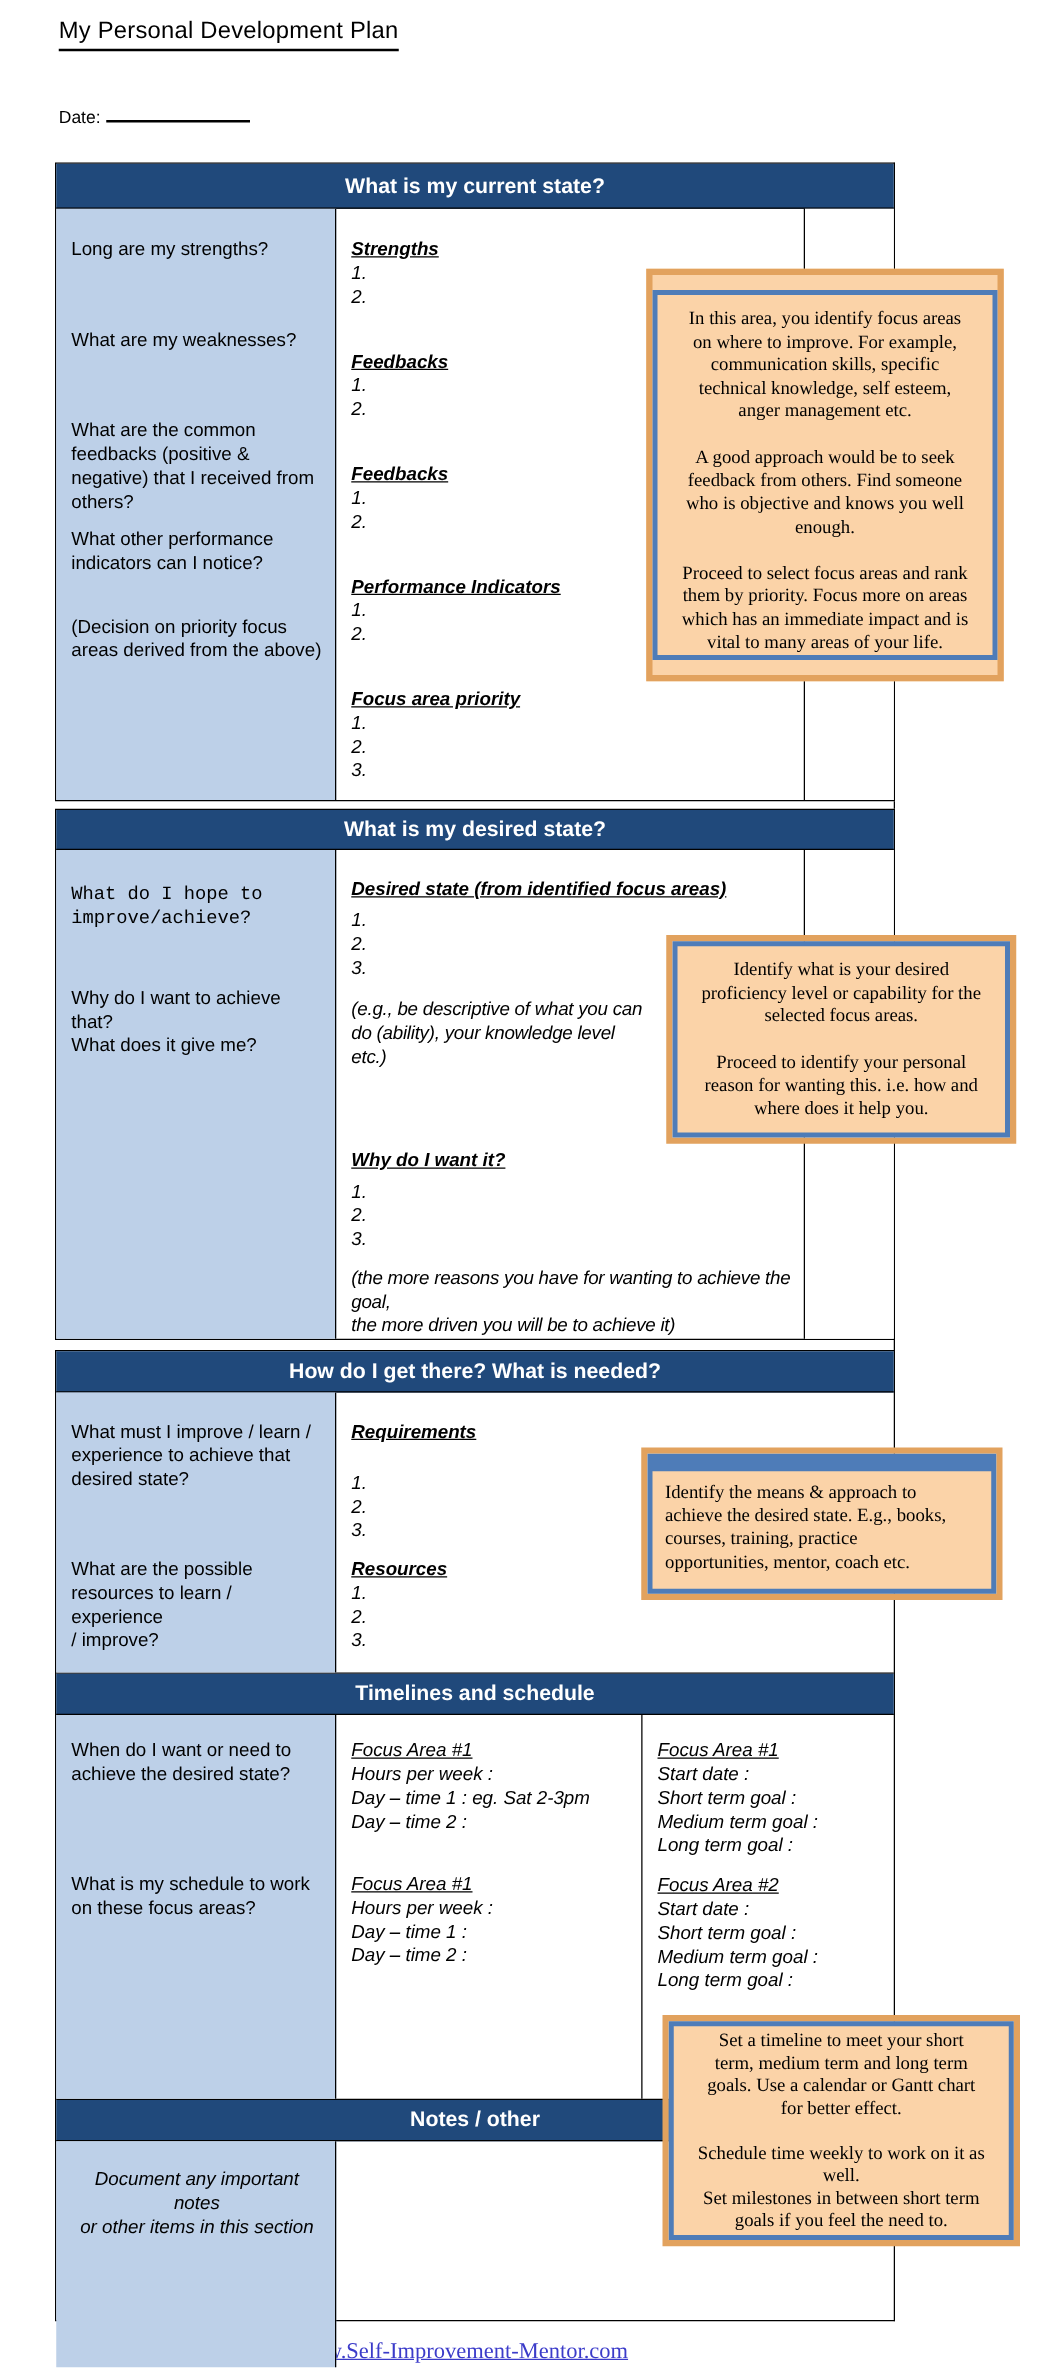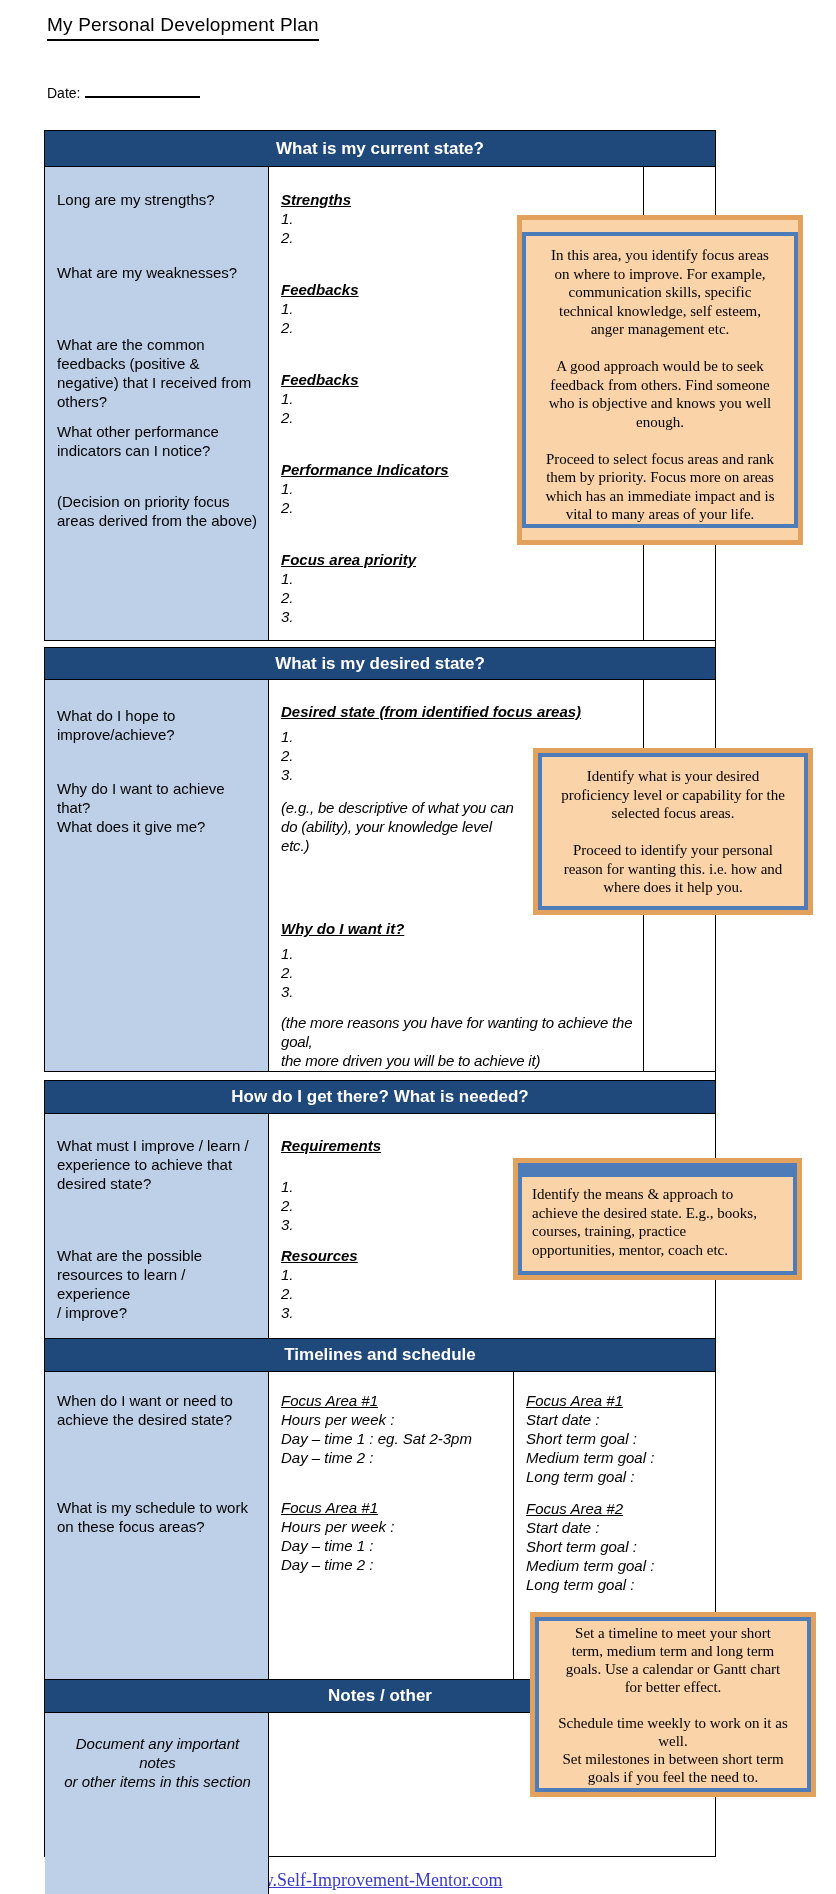--- a/index.html
+++ b/index.html
@@ -44,21 +44,21 @@
   .t2 .lcell{padding-top:26px;} .t2 .mcell{padding-top:22px;}
   .t3 .r1 .lcell,.t3 .r1 .wcell{padding-top:22px;}
   .t3 .r2 .lcell,.t3 .r2 .m2cell,.t3 .r2 .g2cell{padding-top:19px;}
   .t3 .r3 .lcell{padding-top:21px;padding-left:12px;}
 
   .q{white-space:pre-line;line-height:19px;}
   .t1 .q:nth-child(1){margin-bottom:54px;}
   .t1 .q:nth-child(2){margin-bottom:53px;}
   .t1 .q:nth-child(3){margin-bottom:11px;}
   .t1 .q:nth-child(4){margin-bottom:32px;}
-  .t2 .q:nth-child(1){margin-bottom:35px;}
+  .t2 .q:nth-child(1){margin-bottom:45px;font-family:Liberation Mono, monospace;}
   .t3 .r1 .q:nth-child(1){margin-bottom:53px;}
   .t3 .r2 .lcell .q:nth-child(1){margin-bottom:69px;}
 
   .group{margin-bottom:33px;}
   .gh{font-weight:700;font-style:italic;text-decoration:underline;white-space:nowrap;line-height:19px;}
   .gi{font-style:italic;white-space:pre-line;line-height:19px;}
   .note{font-style:italic;white-space:pre-line;line-height:19px;letter-spacing:-0.2px;}
   .mt6{margin-top:6px;} .mt12{margin-top:12px;} .mt14{margin-top:14px;}
   .mt22{margin-top:22px;} .mt64{margin-top:64px;}
   .tblock .th{font-style:italic;text-decoration:underline;line-height:19px;}

